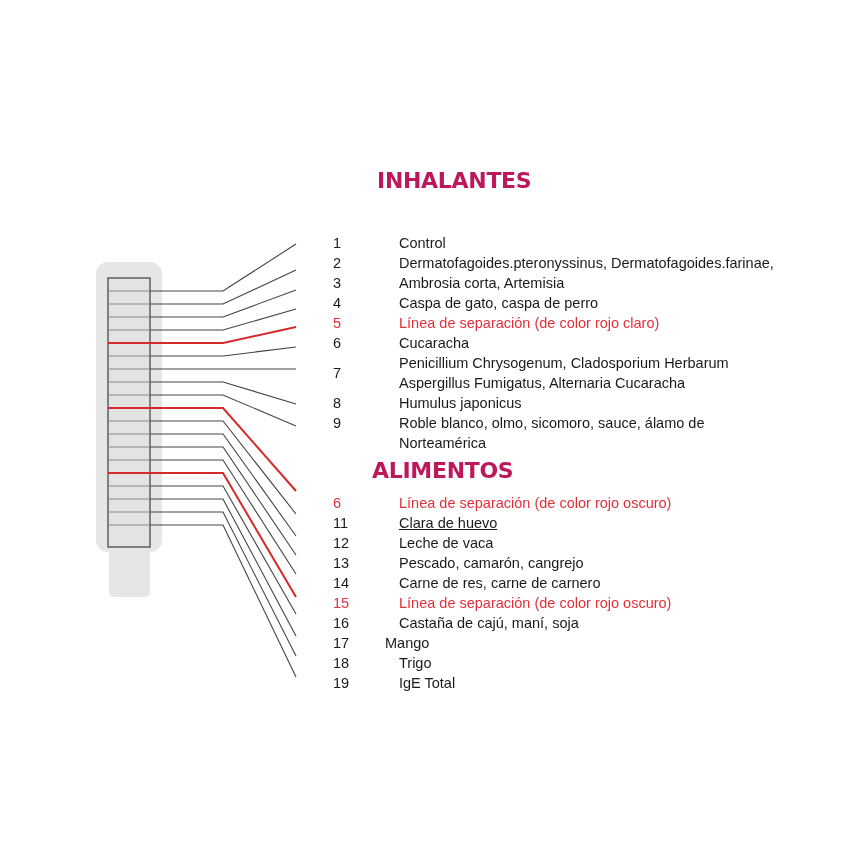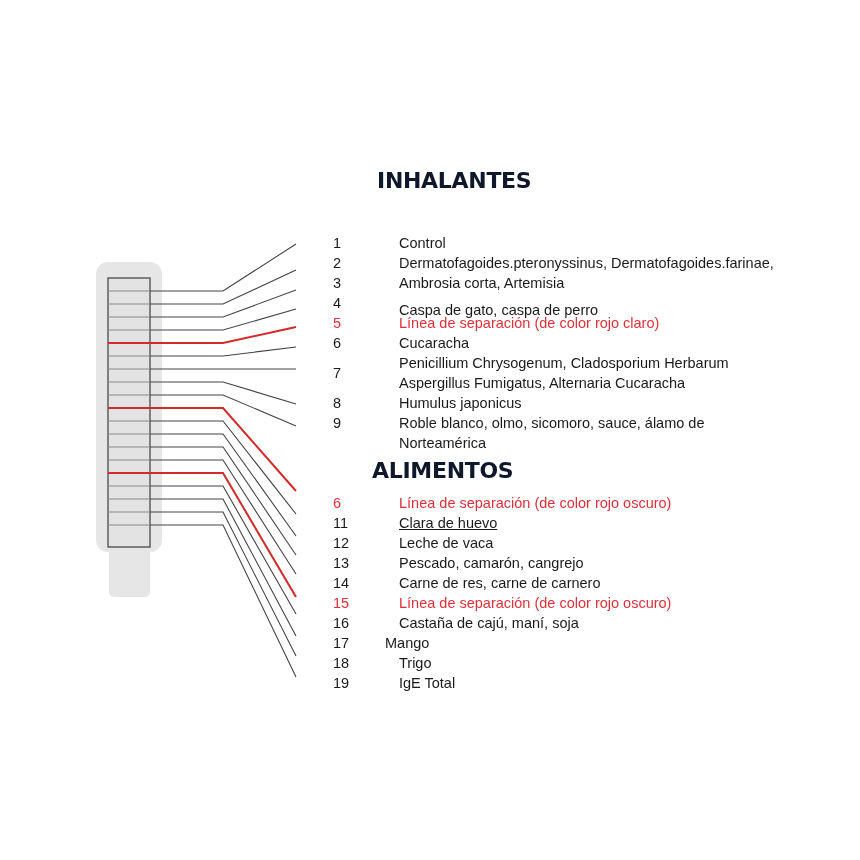--- a/index.html
+++ b/index.html
@@ -1,19 +1,19 @@
 <!DOCTYPE html>
 <html><head>
 <meta charset="utf-8">
 <style>
   html, body { margin: 0; padding: 0; background: #ffffff; }
   body { width: 860px; height: 860px; position: relative; overflow: hidden;
          font-family: "Liberation Sans", sans-serif; color: #1a1a1a; }
   .heading { position: absolute; font-family: "DejaVu Sans", sans-serif; font-weight: bold;
-             color: #0f172a; font-size: 22px; letter-spacing: -0.3px; white-space: nowrap; }
+             color: #be185d; font-size: 22px; letter-spacing: -0.3px; white-space: nowrap; }
   #heading-inhalantes { left: 377px; top: 168px; }
   #heading-alimentos { left: 372px; top: 458px; }
   svg#diagram { position: absolute; left: 0; top: 0; }
   .row { position: absolute; font-size: 14.5px; line-height: 20px; white-space: nowrap; }
   .row .num { position: absolute; left: 0; width: 40px; }
   .row .txt { position: absolute; }
   .row.red { color: #e0303a; }
 </style>
 </head>
 <body>
@@ -79,21 +79,21 @@
     <div class="row" style="left: 333px; top: 253px;">
       <span class="num">2</span>
       <span class="txt" style="left: 66px;">Dermatofagoides.pteronyssinus, Dermatofagoides.farinae,</span>
     </div>
     <div class="row" style="left: 333px; top: 273px;">
       <span class="num">3</span>
       <span class="txt" style="left: 66px;">Ambrosia corta, Artemisia</span>
     </div>
     <div class="row" style="left: 333px; top: 293px;">
       <span class="num">4</span>
-      <span class="txt" style="left: 66px; margin-top: 7px;">Caspa de gato,  caspa de perro</span>
+      <span class="txt" style="left: 66px;">Caspa de gato,  caspa de perro</span>
     </div>
     <div class="row red" style="left: 333px; top: 313px;">
       <span class="num">5</span>
       <span class="txt" style="left: 66px;">Línea de separación (de color rojo claro)</span>
     </div>
     <div class="row" style="left: 333px; top: 333px;">
       <span class="num">6</span>
       <span class="txt" style="left: 66px;">Cucaracha</span>
     </div>
     <div class="row" style="left: 333px; top: 353px;">

